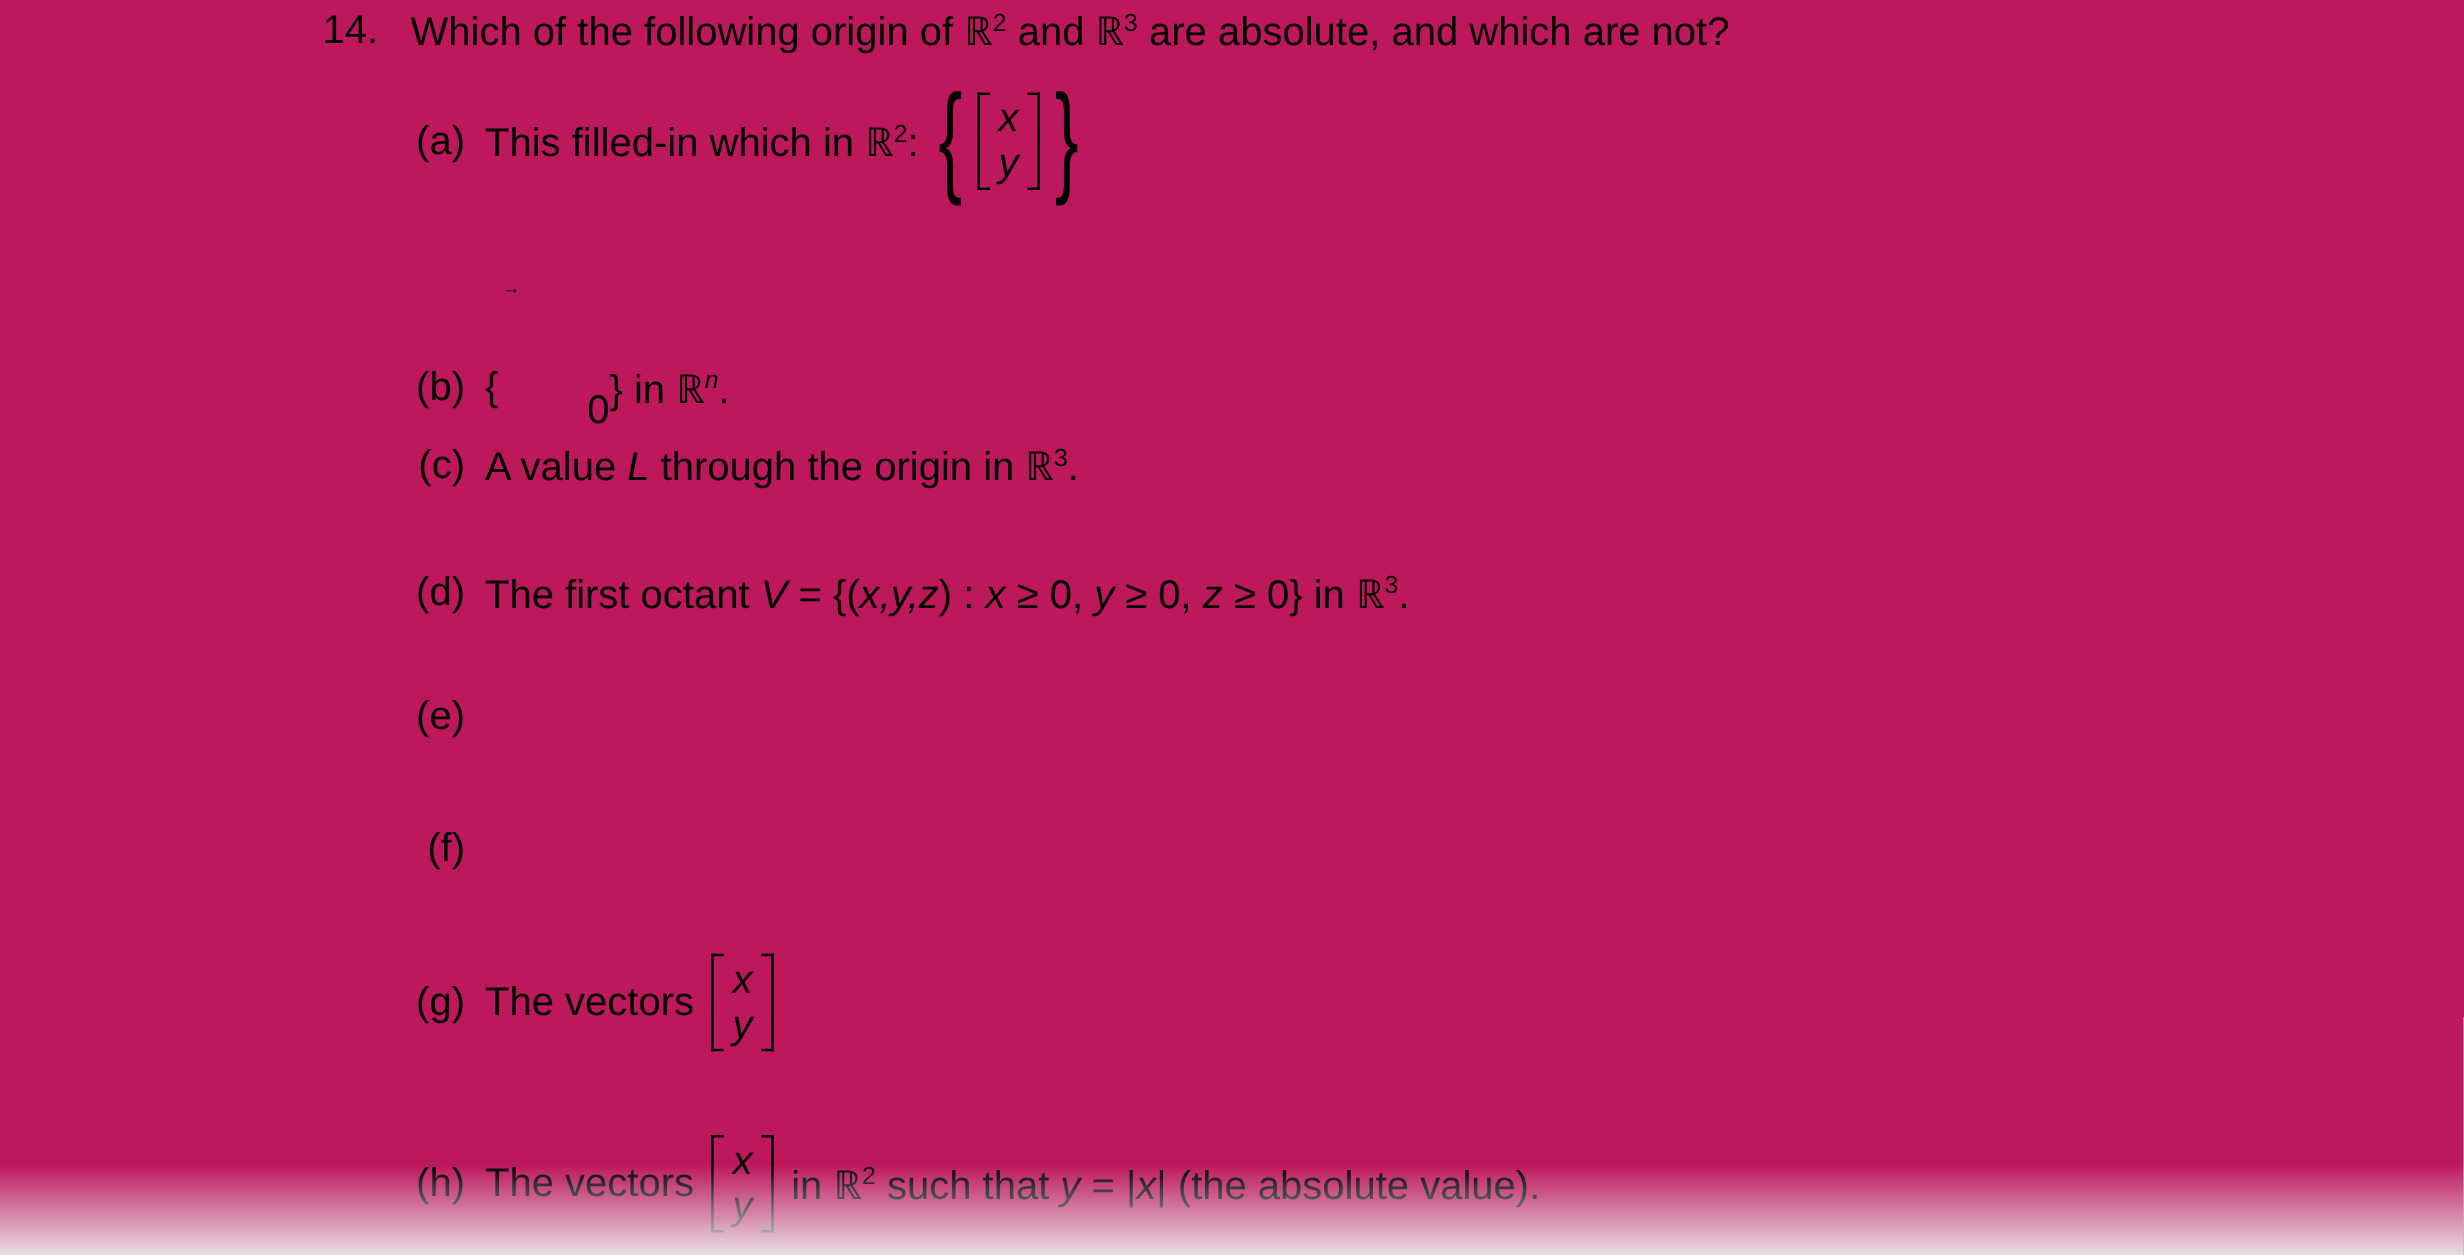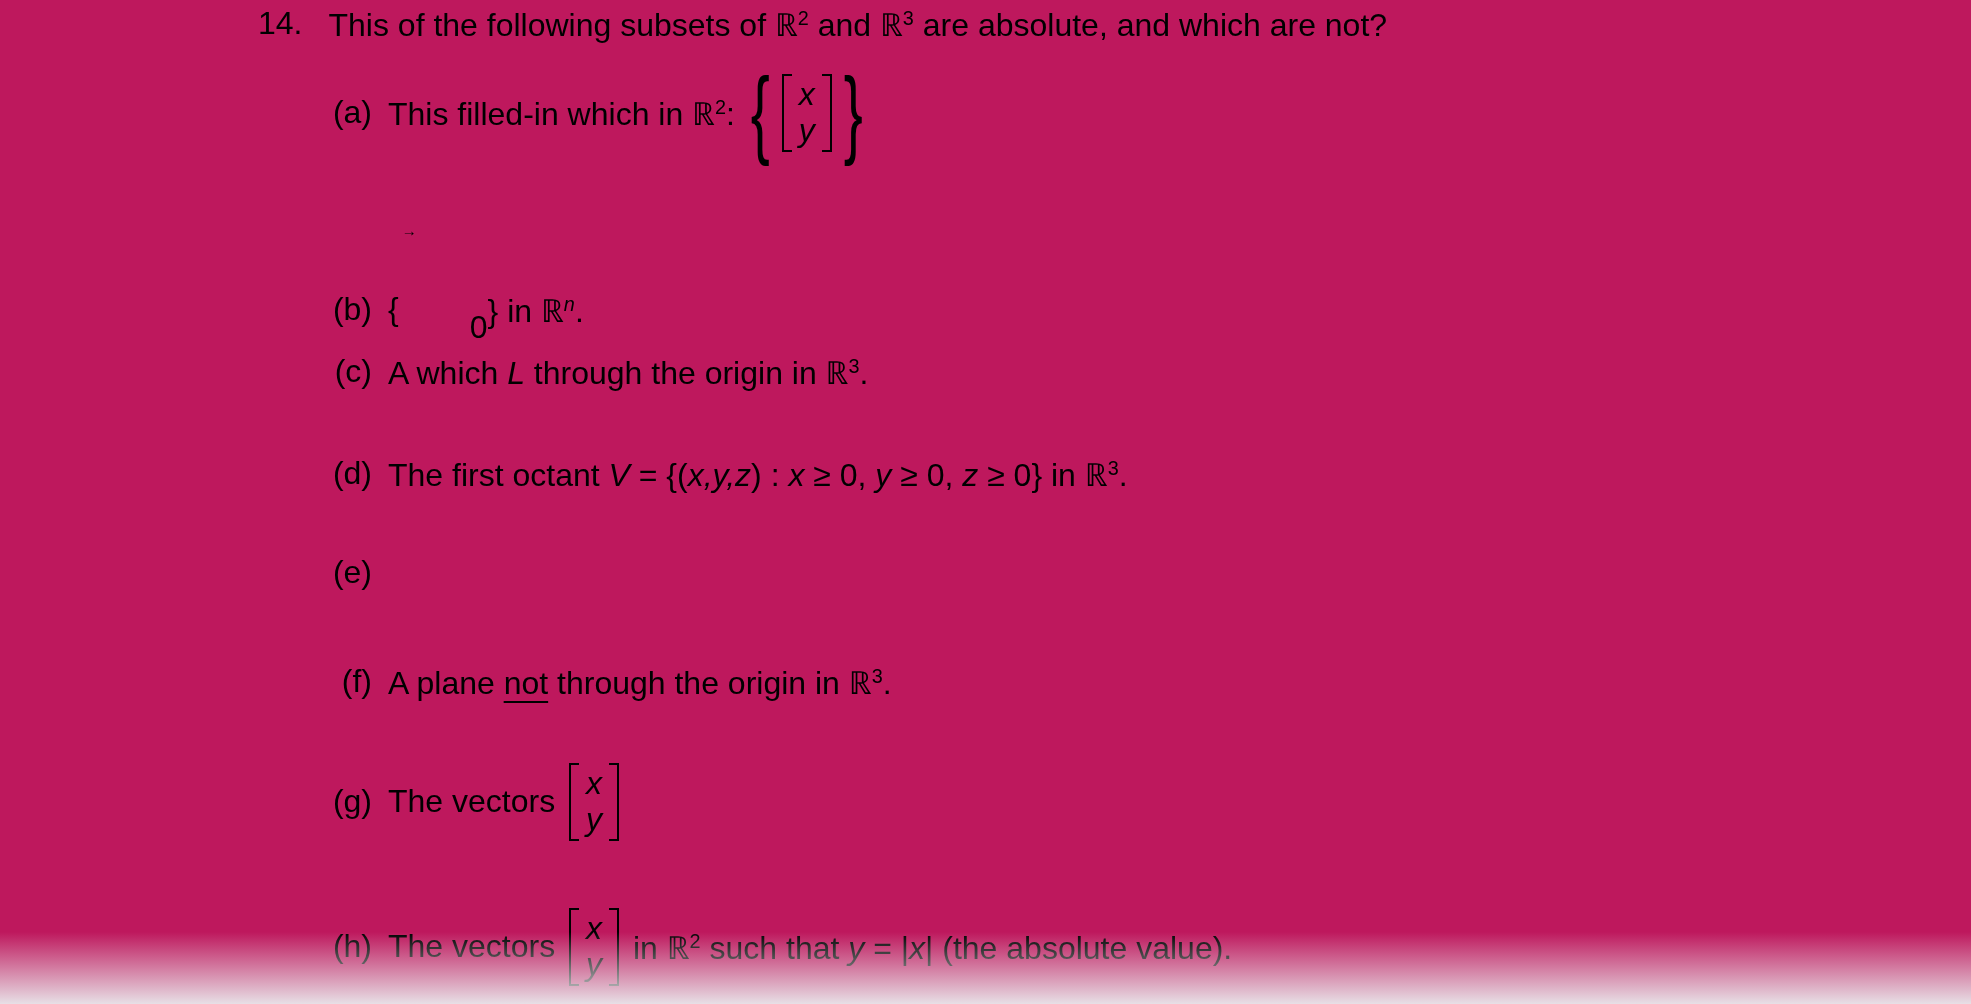--- a/index.html
+++ b/index.html
@@ -87,21 +87,21 @@
     pointer-events: none;
   }
 </style>
 </head>
 <body>
 
 <div class="page">
 
   <div class="row header" style="top: 2px;">
     <span class="hnumber">14.</span>
-    <span class="runs"><span class="run-t">This of the following subsets of </span><span class="run-t">ℝ</span><span class="run-s">2</span><span class="run-t"> and </span><span class="run-t">ℝ</span><span class="run-s">3</span><span class="run-t"> are absolute, and which are not?</span></span>
+    <span class="runs"><span class="run-t">Which of the following origin of </span><span class="run-t">ℝ</span><span class="run-s">2</span><span class="run-t"> and </span><span class="run-t">ℝ</span><span class="run-s">3</span><span class="run-t"> are absolute, and which are not?</span></span>
   </div>
 
   <div class="row" style="top: 74px;">
     <span class="item-label">(a)</span>
     <span class="content">
       <span class="runs"><span class="run-t">This filled-in which in </span><span class="run-t">ℝ</span><span class="run-s">2</span><span class="run-t">: </span></span>
       <span class="bigbrace">{</span>
       <span class="colvec">
         <span class="cv-bracket cv-left"></span>
         <span class="cv-col">
@@ -122,40 +122,37 @@
         <span class="zv-arrow">→</span>
         <span>0</span>
       </span>
       <span class="runs"><span class="run-t">} in </span><span class="run-t">ℝ</span><span class="run-si">n</span><span class="run-t">.</span></span>
     </span>
   </div>
 
   <div class="row" style="top: 350px;">
     <span class="item-label">(c)</span>
     <span class="content">
-      <span class="runs"><span class="run-t">A which </span><span class="run-i">L</span><span class="run-t"> through the origin in </span><span class="run-t">ℝ</span><span class="run-s">3</span><span class="run-t">.</span></span>
+      <span class="runs"><span class="run-t">A value </span><span class="run-i">L</span><span class="run-t"> through the origin in </span><span class="run-t">ℝ</span><span class="run-s">3</span><span class="run-t">.</span></span>
     </span>
   </div>
 
   <div class="row" style="top: 452px;">
     <span class="item-label">(d)</span>
     <span class="content">
       <span class="runs"><span class="run-t">The first octant </span><span class="run-i">V</span><span class="run-t"> = {(</span><span class="run-i">x,y,z</span><span class="run-t">) : </span><span class="run-i">x</span><span class="run-t"> ≥ 0, </span><span class="run-i">y</span><span class="run-t"> ≥ 0, </span><span class="run-i">z</span><span class="run-t"> ≥ 0} in </span><span class="run-t">ℝ</span><span class="run-s">3</span><span class="run-t">.</span></span>
     </span>
   </div>
 
   <div class="row" style="top: 554px;">
     <span class="item-label">(e)</span>
   </div>
 
   <div class="row" style="top: 660px;">
     <span class="item-label">(f)</span>
-    <span class="content">
-      <span class="runs"><span class="run-t">A plane </span><span class="run-u">not</span><span class="run-t"> through the origin in </span><span class="run-t">ℝ</span><span class="run-s">3</span><span class="run-t">.</span></span>
-    </span>
   </div>
 
   <div class="row" style="top: 763px;">
     <span class="item-label">(g)</span>
     <span class="content">
       <span class="runs"><span class="run-t">The vectors </span></span>
       <span class="colvec">
         <span class="cv-bracket cv-left"></span>
         <span class="cv-col">
           <span class="cv-entry">x</span>

